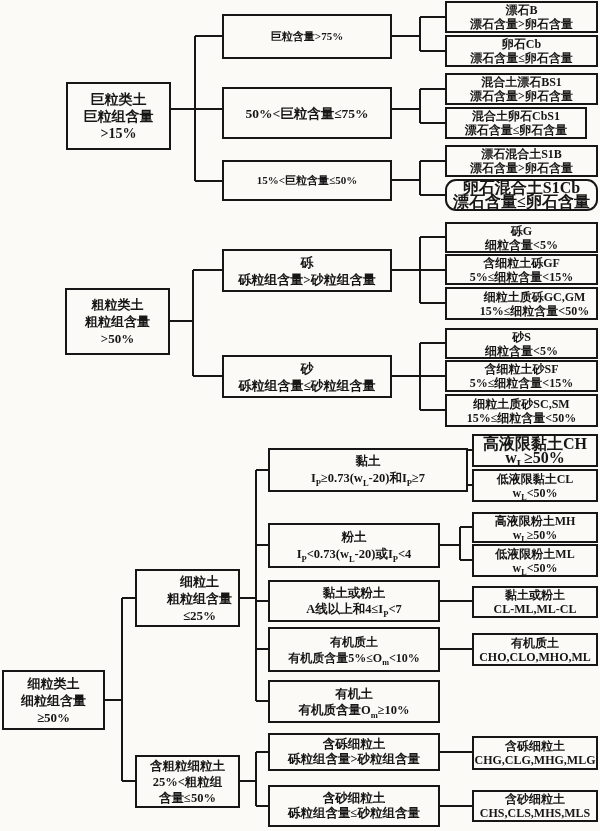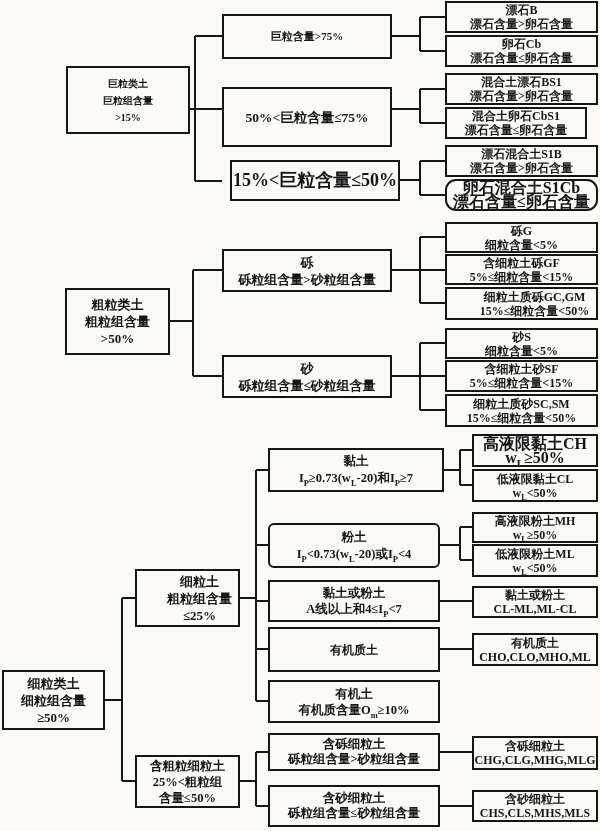--- a/index.html
+++ b/index.html
@@ -13,32 +13,32 @@
   sub{font-size:0.68em;line-height:0;}
 </style>
 </head>
 <body>
 
 <div id="page">
   <svg id="wires" width="600" height="831" viewBox="0 0 600 831">
     <path id="wirepath" fill="none" stroke="#161616" stroke-width="2" d="M171 109H195M195 36V181M195 36H222M195 109H222M195 181H222M392 36H420M420 17V51M420 17H445M420 51H445M392 109H420M420 89V123M420 89H445M420 123H445M392 180H420M420 161V195M420 161H445M420 195H445M170 321H193M193 270V376M193 270H222M193 376H222M392 270H445M420 237V303M420 237H445M420 303H445M392 376H445M420 343V410M420 343H445M420 410H445M105 700H122M122 598V781M122 598H135M122 781H135M240 598H256M256 470V701M256 470H268M256 545H268M256 601H268M256 649H268M256 701H268M240 781H256M256 752V806M256 752H268M256 806H268M440 470H460M460 450V485M460 450H472M460 485H472M440 545H460M460 527V560M460 527H472M460 560H472M440 601H472M440 649H472M440 752H472M440 806H472"></path>
   </svg>
   <div id="boxlayer">
-      <div class="box" style="left: 66px; top: 66px; width: 124px; height: 68px; font-size: 10px; line-height: 17px;">
+      <div class="box" style="left: 66px; top: 82px; width: 105px; height: 68px; font-size: 14px; line-height: 17px;">
         <span>巨粒类土</span>
         <span>巨粒组含量</span>
         <span>&gt;15%</span>
       </div>
       <div class="box" style="left: 222px; top: 14px; width: 170px; height: 45px; font-size: 11px; line-height: 17px;">
         <span>巨粒含量&gt;75%</span>
       </div>
-      <div class="box" style="left: 222px; top: 87px; width: 170px; height: 60px; font-size: 13.5px; line-height: 17px;">
+      <div class="box" style="left: 222px; top: 87px; width: 170px; height: 52px; font-size: 13.5px; line-height: 17px;">
         <span>50%&lt;巨粒含量≤75%</span>
       </div>
-      <div class="box" style="left: 230px; top: 160px; width: 170px; height: 41px; font-size: 18px; line-height: 17px;">
+      <div class="box" style="left: 222px; top: 160px; width: 170px; height: 41px; font-size: 11px; line-height: 17px;">
         <span>15%&lt;巨粒含量≤50%</span>
       </div>
       <div class="box" style="left: 445px; top: 1px; width: 153px; height: 32px; font-size: 12px; line-height: 14px;">
         <span>漂石B</span>
         <span>漂石含量&gt;卵石含量</span>
       </div>
       <div class="box" style="left: 445px; top: 35px; width: 153px; height: 32px; font-size: 12px; line-height: 14px;">
         <span>卵石Cb</span>
         <span>漂石含量≤卵石含量</span>
       </div>
@@ -103,34 +103,35 @@
       <div class="box" style="left: 135px; top: 569px; width: 105px; height: 58px; font-size: 13px; line-height: 17px; padding-left: 26px;">
         <span>细粒土</span>
         <span>粗粒组含量</span>
         <span>≤25%</span>
       </div>
       <div class="box" style="left: 135px; top: 755px; width: 105px; height: 53px; font-size: 12.5px; line-height: 16px;">
         <span>含粗粒细粒土</span>
         <span>25%&lt;粗粒组</span>
         <span>含量≤50%</span>
       </div>
-      <div class="box" style="left: 268px; top: 448px; width: 176px; height: 44px; font-size: 12.5px; line-height: 17px;">
+      <div class="box" style="left: 268px; top: 448px; width: 200px; height: 44px; font-size: 12.5px; line-height: 17px;">
         <span>黏土</span>
         <span>I<sub>P</sub>≥0.73(w<sub>L</sub>-20)和I<sub>P</sub>≥7</span>
       </div>
-      <div class="box" style="left: 268px; top: 523px; width: 172px; height: 45px; font-size: 12.5px; line-height: 17px; border-radius: 6px;">
+      <div class="box" style="left: 268px; top: 523px; width: 172px; height: 45px; font-size: 12.5px; line-height: 17px;">
         <span>粉土</span>
         <span>I<sub>P</sub>&lt;0.73(w<sub>L</sub>-20)或I<sub>P</sub>&lt;4</span>
       </div>
       <div class="box" style="left: 268px; top: 580px; width: 172px; height: 42px; font-size: 12.5px; line-height: 16px;">
         <span>黏土或粉土</span>
         <span>A线以上和4≤I<sub>P</sub>&lt;7</span>
       </div>
       <div class="box" style="left: 268px; top: 627px; width: 172px; height: 45px; font-size: 12px; line-height: 16px;">
         <span>有机质土</span>
+        <span>有机质含量5%≤O<sub>m</sub>&lt;10%</span>
       </div>
       <div class="box" style="left: 268px; top: 680px; width: 172px; height: 43px; font-size: 12.5px; line-height: 16px;">
         <span>有机土</span>
         <span>有机质含量O<sub>m</sub>≥10%</span>
       </div>
       <div class="box" style="left: 268px; top: 733px; width: 172px; height: 38px; font-size: 12.5px; line-height: 15px;">
         <span>含砾细粒土</span>
         <span>砾粒组含量&gt;砂粒组含量</span>
       </div>
       <div class="box" style="left: 268px; top: 785px; width: 172px; height: 42px; font-size: 12.5px; line-height: 15px;">

